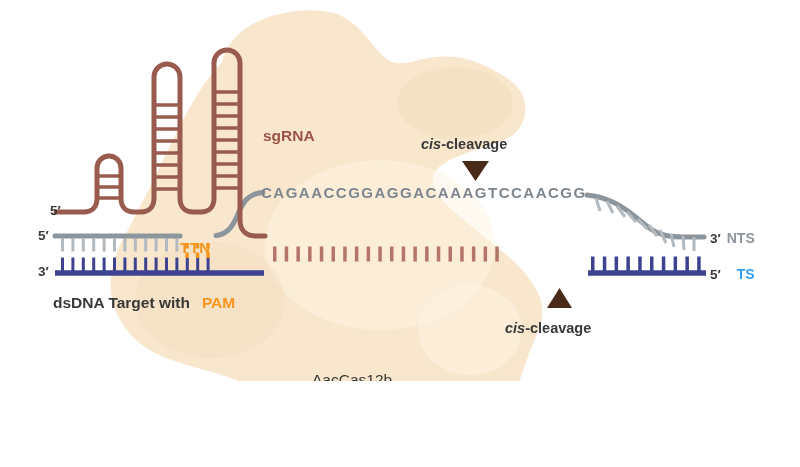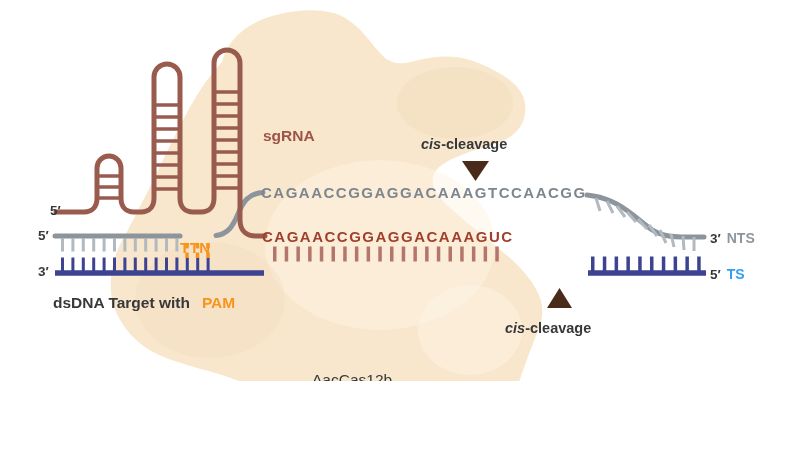--- a/index.html
+++ b/index.html
@@ -29,21 +29,21 @@
   .seq{font-weight:bold;font-size:15px;letter-spacing:1.5px;}
   .seq-gray{color:var(--seq_gray);}
   .seq-red{color:var(--spacer_red);}
   .seq-blue{color:var(--dna_blue);}
   .prime{font-weight:bold;font-size:13.5px;color:var(--text_dark);}
   .lab-sgrna{font-weight:bold;font-size:15.5px;color:var(--sgrna_label);}
   .lab-ttn{font-weight:bold;font-size:15px;color:var(--pam_orange);letter-spacing:.5px;}
   .lab-cis{font-weight:600;font-size:14.5px;color:var(--text_dark);}
   .lab-cis i{font-style:italic;}
   .lab-nts{font-weight:bold;font-size:14px;color:var(--strand_gray);margin-left:6px;}
-  .lab-ts{font-weight:bold;font-size:14px;color:var(--ts_blue);margin-left:6px;}
+  .lab-ts{font-weight:bold;font-size:14px;color:var(--ts_blue);margin-left:16px;}
   .lab-dsdna{font-weight:600;font-size:15.5px;color:var(--text_dark);}
   .lab-pam{color:var(--pam_orange);margin-left:12px;}
   .lab-protein{font-weight:500;font-size:15.5px;color:var(--text_dark);}
 </style>
 </head>
 <body>
 
 <div class="stage">
 
   <svg width="800" height="467" viewBox="0 0 800 467">
@@ -168,21 +168,20 @@
   </div>
 
   <div class="txt seq seq-gray" style="left:261px;top:185px">CAGAACCGGAGGACAAAGTCCAACGG</div>
 
   <div class="txt prime" style="left:50px;top:204px">5′</div>
 
   <div class="txt prime" style="left:38px;top:229px">5′</div>
 
   <div class="txt lab-ttn" style="left:180px;top:240px">TTN</div>
 
-  <div class="txt seq seq-red" style="left:262px;top:229px">CAGAACCGGAGGACAAAGUC</div>
 
   <div class="txt prime" style="left:38px;top:265px">3′</div>
 
 
   <div class="txt" style="left:710px;top:230px">
     <span class="prime">3′</span><span class="lab-nts">NTS</span>
   </div>
 
   <div class="txt" style="left:710px;top:266px">
     <span class="prime">5′</span><span class="lab-ts">TS</span>

